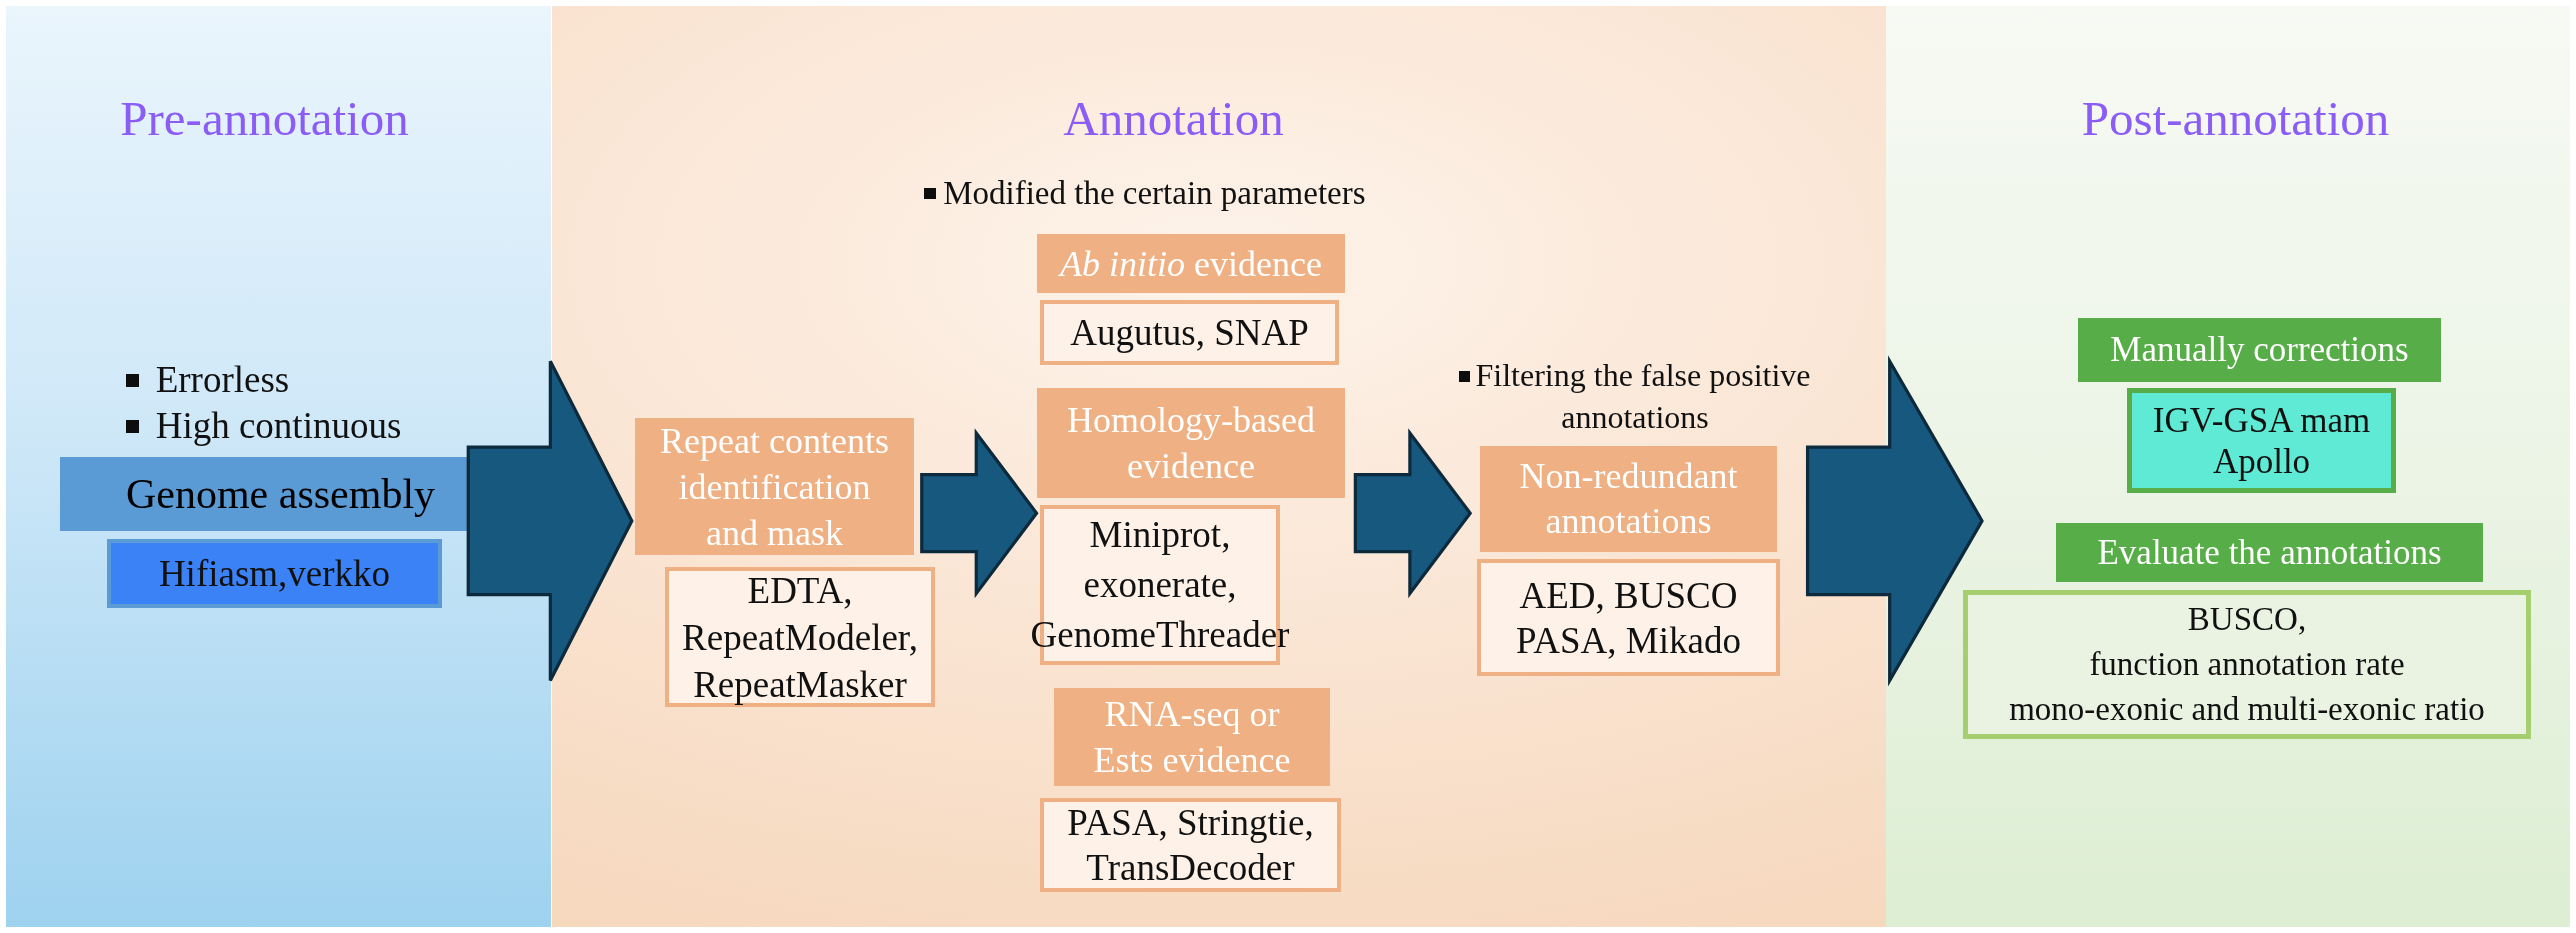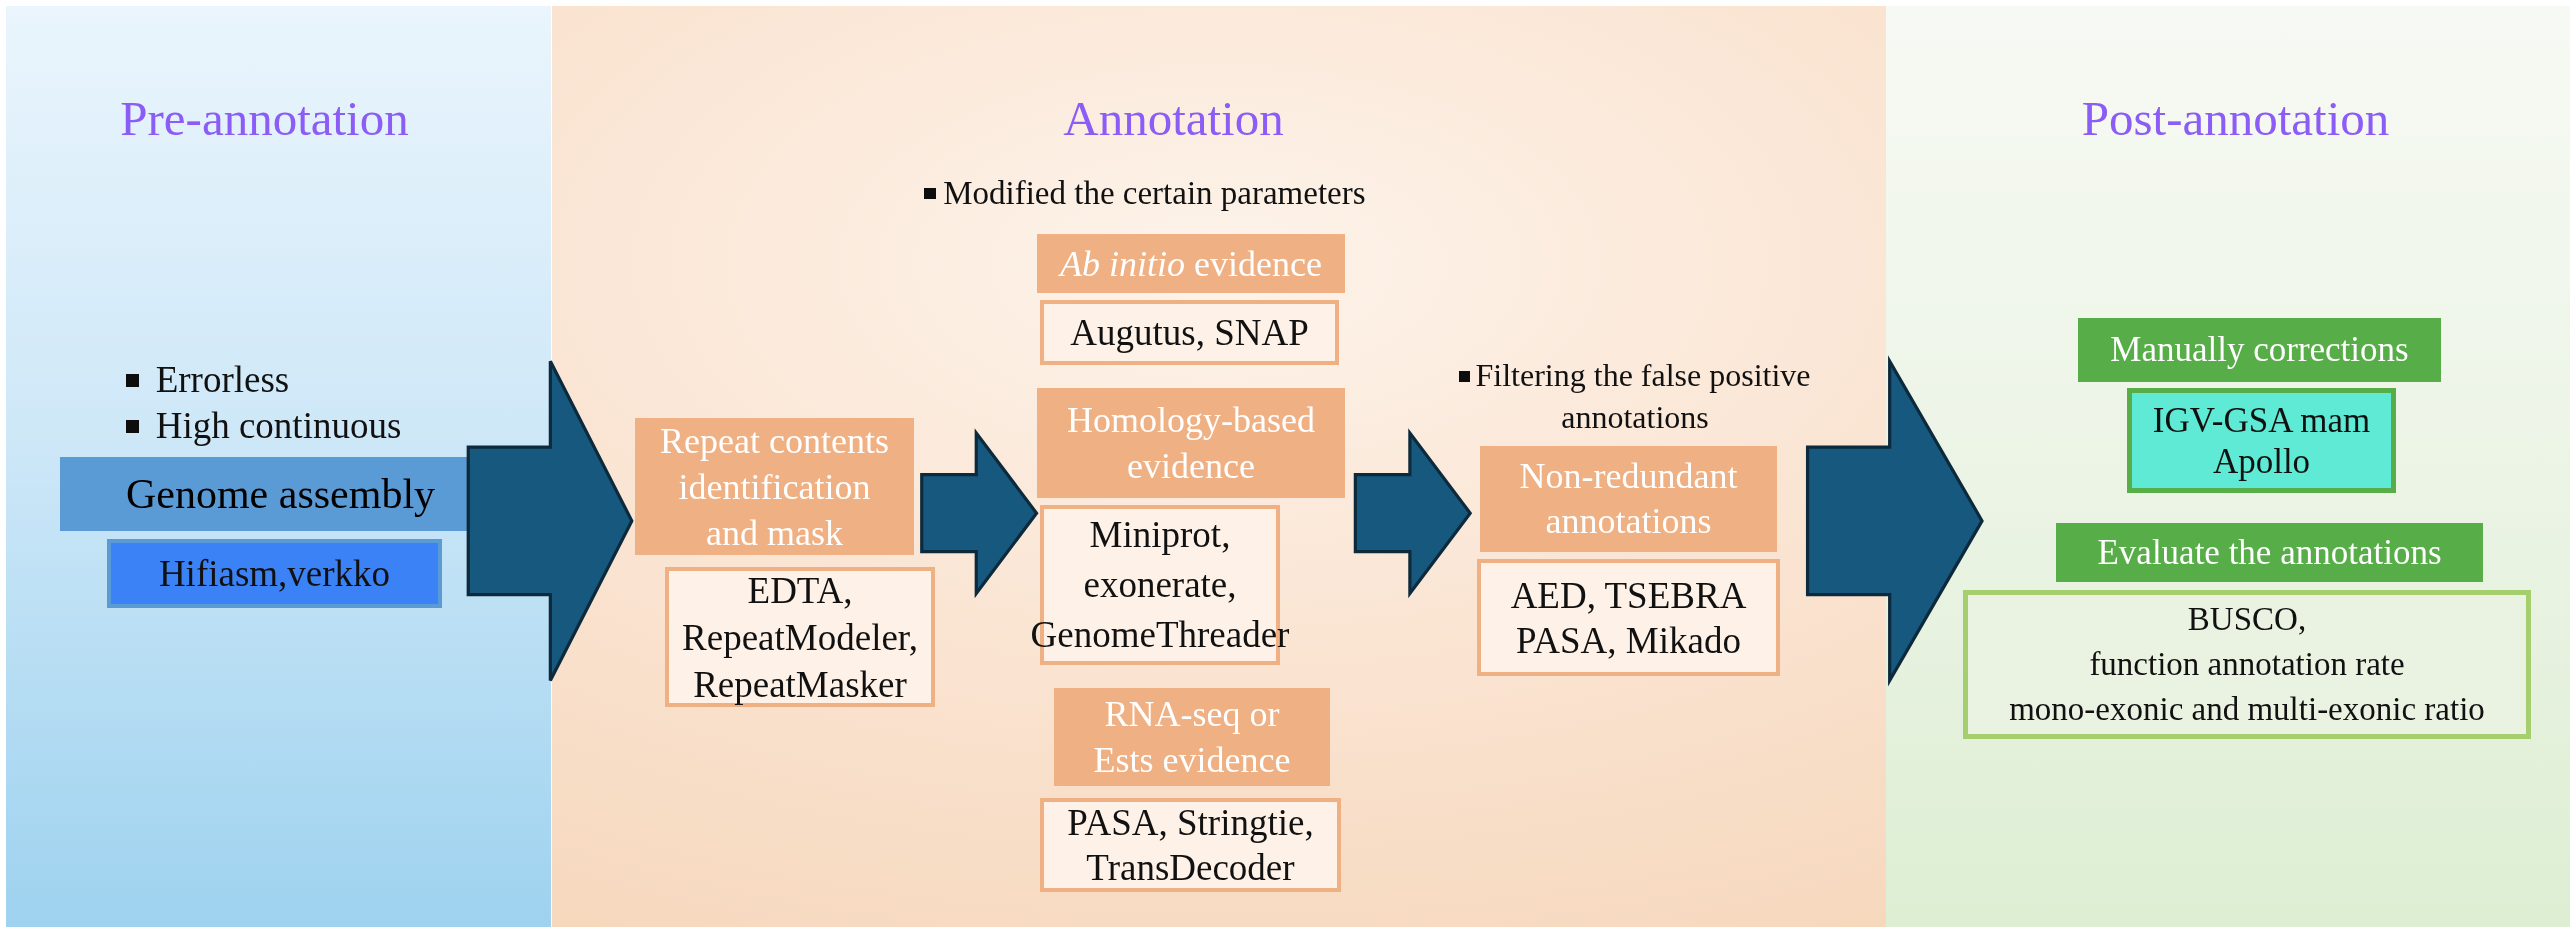--- a/index.html
+++ b/index.html
@@ -133,21 +133,21 @@
       <span class="bullet-sq"></span><span>Filtering the false positive</span>
     </div>
     <div>annotations</div>
   </div>
 
   <div class="box filled-orange" style="left:1480px;top:446px;width:297px;height:106px;font-size:36px;line-height:45px;">
     <div>Non-redundant</div>
     <div>annotations</div>
   </div>
   <div class="box outline-orange" style="left:1477px;top:559px;width:303px;height:117px;font-size:37px;line-height:45px;">
-    <div>AED, TSEBRA</div>
+    <div>AED, BUSCO</div>
     <div>PASA, Mikado</div>
   </div>
 
   <div class="box filled-green" style="left:2078px;top:318px;width:363px;height:64px;font-size:35px;">Manually corrections</div>
   <div class="box outline-green" style="left:2127px;top:388px;width:269px;height:105px;font-size:35px;line-height:41px;">
     <div>IGV-GSA mam</div>
     <div>Apollo</div>
   </div>
   <div class="box filled-green" style="left:2056px;top:523px;width:427px;height:59px;font-size:35px;">Evaluate the annotations</div>
   <div class="box outline-lightgreen" style="left:1963px;top:590px;width:568px;height:149px;font-size:33px;line-height:45px;">

